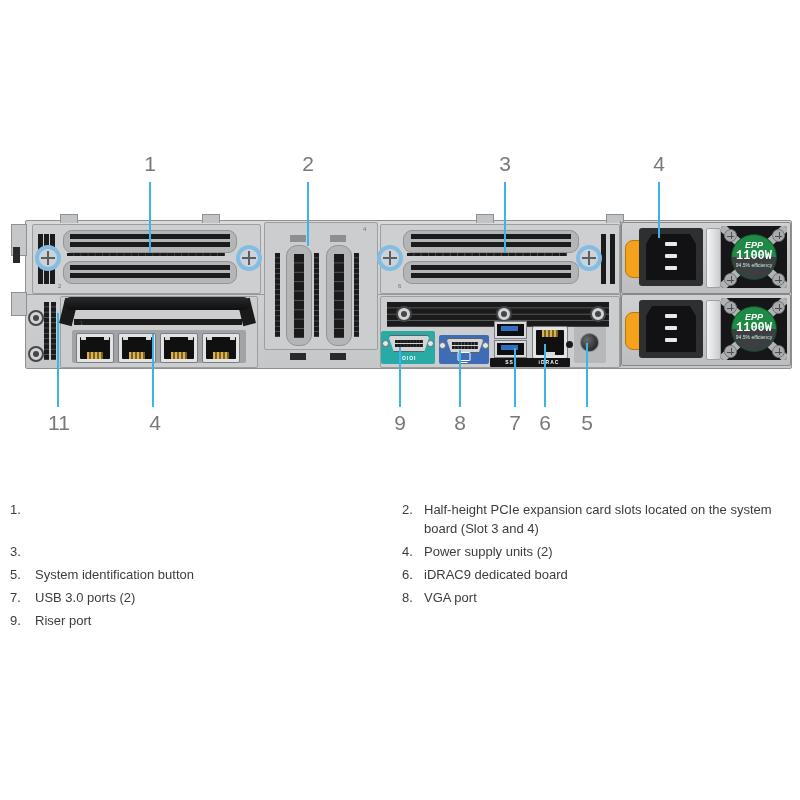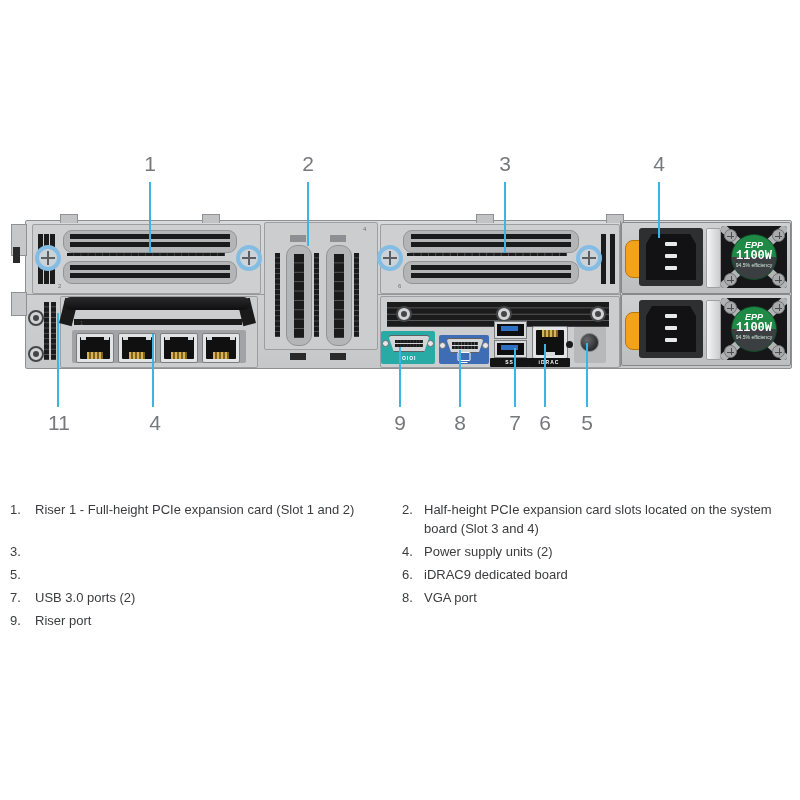--- a/index.html
+++ b/index.html
@@ -327,35 +327,35 @@
     <div class="abs lead" style="left:514px;top:348px;height:59px;"></div>
     <div class="abs lead" style="left:459px;top:350px;height:57px;"></div>
     <div class="abs lead" style="left:399px;top:347px;height:60px;"></div>
     <div class="abs lead" style="left:152px;top:334px;height:73px;"></div>
     <div class="abs lead" style="left:57px;top:313px;height:94px;"></div>
   </div>
 
   <div class="legend">
     <div class="li">
         <span class="n">1.</span>
-        <span class="t">Riser 1 - Full-height PCIe expansion card (Slot 1 and 2)</span>
       </div>
     <div class="li r">
         <span class="n">2.</span>
         <span class="t">Half-height PCIe expansion card slots located on the system board (Slot 3 and 4)</span>
       </div>
     <div class="li">
         <span class="n">3.</span>
       </div>
     <div class="li r">
         <span class="n">4.</span>
         <span class="t">Power supply units (2)</span>
       </div>
     <div class="li">
         <span class="n">5.</span>
+        <span class="t">System identification button</span>
       </div>
     <div class="li r">
         <span class="n">6.</span>
         <span class="t">iDRAC9 dedicated board</span>
       </div>
     <div class="li">
         <span class="n">7.</span>
         <span class="t">USB 3.0 ports (2)</span>
       </div>
     <div class="li r">

